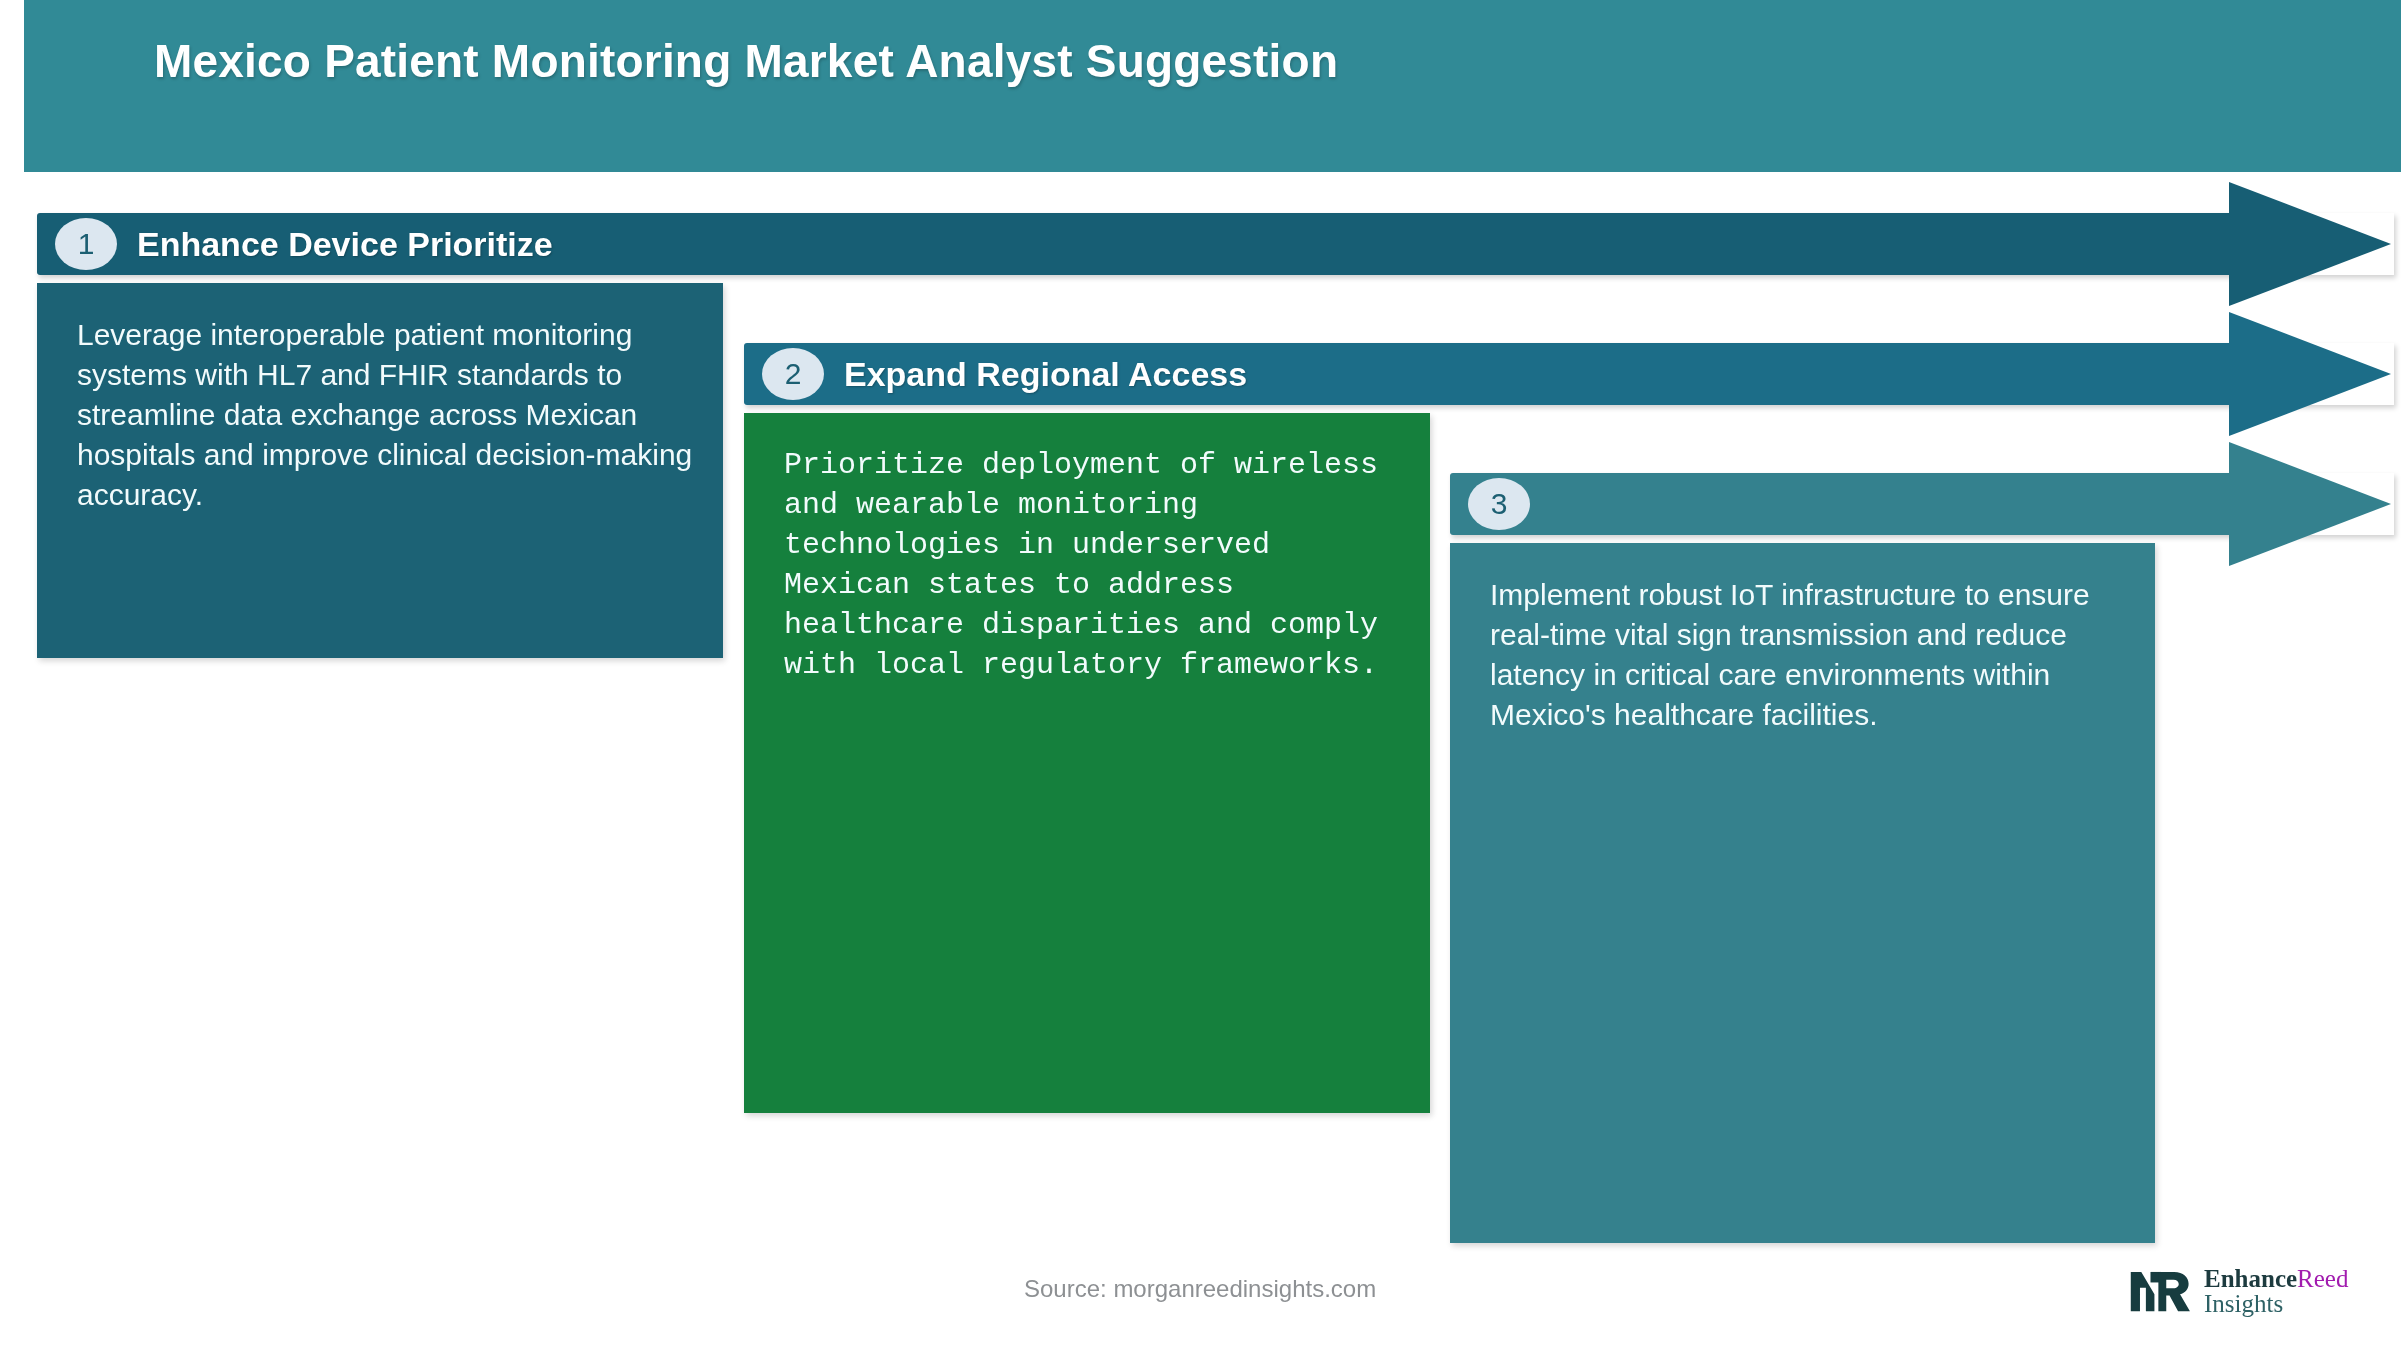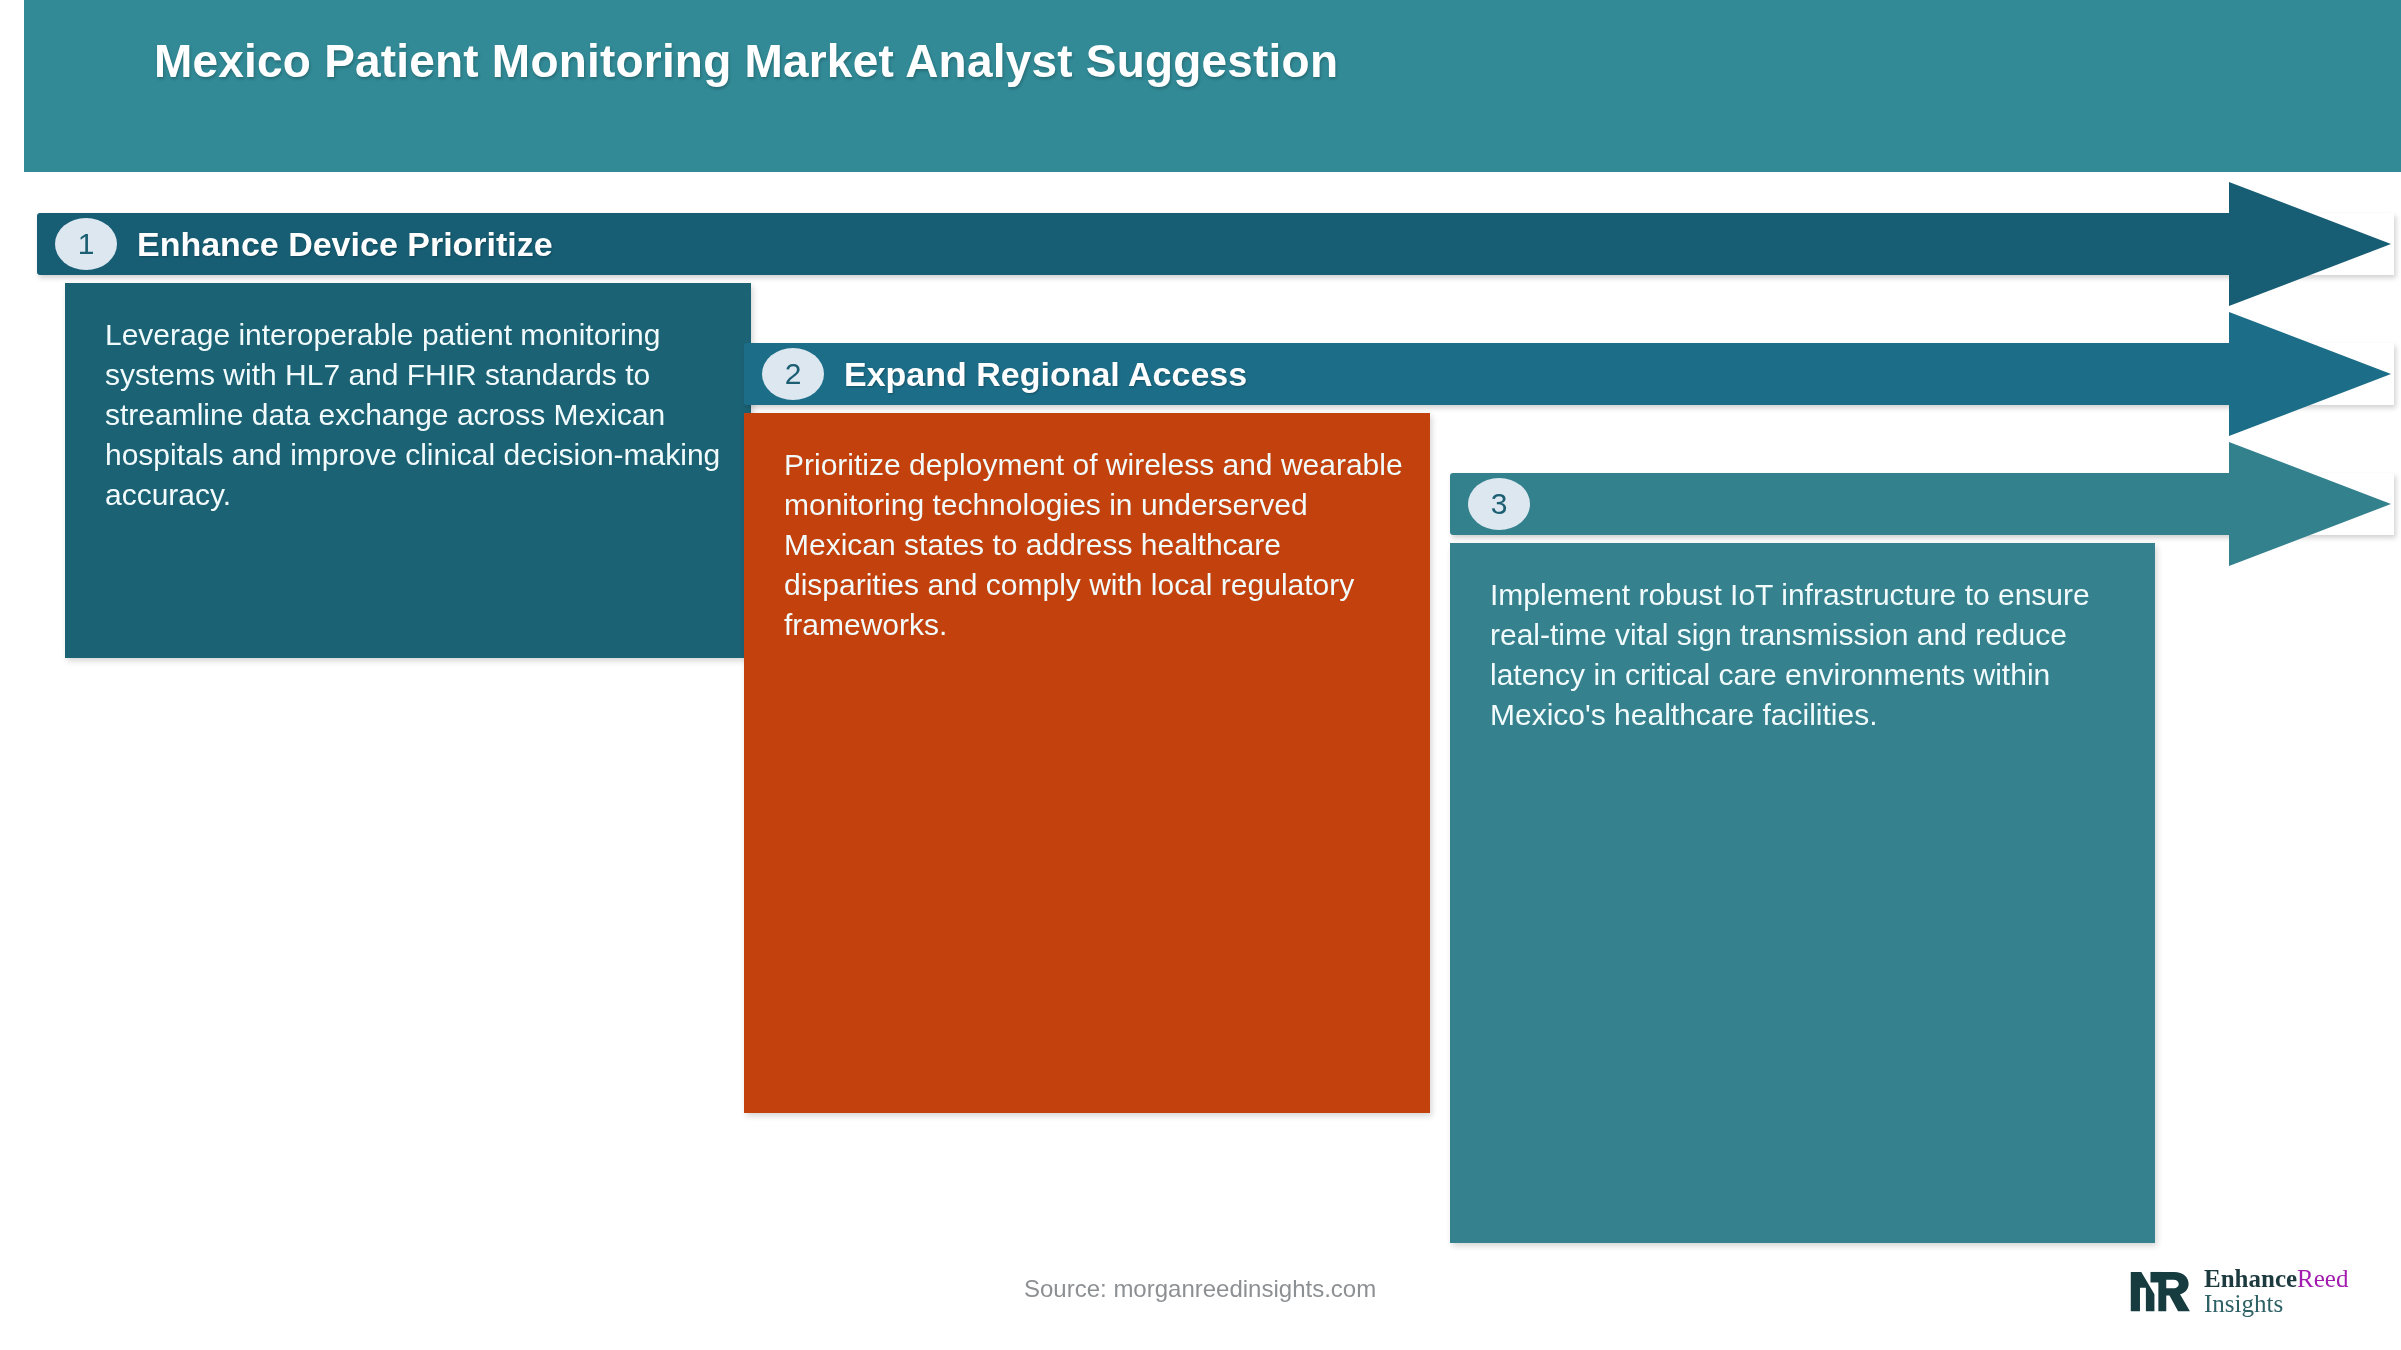--- a/index.html
+++ b/index.html
@@ -163,33 +163,33 @@
     <div id="page-title">Mexico Patient Monitoring Market Analyst Suggestion</div>
   </div>
 
   <div class="step-group">
     <div class="banner" id="banner-1" style="left: 37px; top: 213px; width: 2357px;">
       <div class="banner-body" id="banner-body-1" style="width: 2192px; background: rgb(23, 94, 116);"></div>
       <div class="banner-head" id="banner-head-1" style="left: 2192px; border-left: 162px solid rgb(23, 94, 116);"></div>
       <div class="badge" id="badge-1" style="background: rgb(220, 231, 240);">1</div>
       <div class="banner-title">Enhance Device Prioritize</div>
     </div>
-    <div class="card" id="card-1" style="left: 37px; top: 283px; width: 686px; height: 375px; background: rgb(28, 98, 117); margin-left: 28px;">
+    <div class="card" id="card-1" style="left: 37px; top: 283px; width: 686px; height: 375px; background: rgb(28, 98, 117);">
       <div class="card-text">Leverage interoperable patient monitoring systems with HL7 and FHIR standards to streamline data exchange across Mexican hospitals and improve clinical decision-making accuracy.</div>
     </div>
   </div>
 
   <div class="step-group">
     <div class="banner" id="banner-2" style="left: 744px; top: 343px; width: 1650px;">
       <div class="banner-body" id="banner-body-2" style="width: 1485px; background: rgb(28, 109, 136);"></div>
       <div class="banner-head" id="banner-head-2" style="left: 1485px; border-left: 162px solid rgb(28, 109, 136);"></div>
       <div class="badge" id="badge-2" style="background: rgb(220, 231, 240);">2</div>
       <div class="banner-title">Expand Regional Access</div>
     </div>
-    <div class="card" id="card-2" style="left: 744px; top: 413px; width: 686px; height: 700px; background: #c2410c;">
+    <div class="card" id="card-2" style="left: 744px; top: 413px; width: 686px; height: 700px; background: #15803d; font-family: Liberation Mono, monospace;">
       <div class="card-text">Prioritize deployment of wireless and wearable monitoring technologies in underserved Mexican states to address healthcare disparities and comply with local regulatory frameworks.</div>
     </div>
   </div>
 
   <div class="step-group">
     <div class="banner" id="banner-3" style="left: 1450px; top: 473px; width: 944px;">
       <div class="banner-body" id="banner-body-3" style="width: 779px; background: rgb(52, 129, 142);"></div>
       <div class="banner-head" id="banner-head-3" style="left: 779px; border-left: 162px solid rgb(52, 129, 142);"></div>
       <div class="badge" id="badge-3" style="background: rgb(220, 231, 240);">3</div>
     </div>

